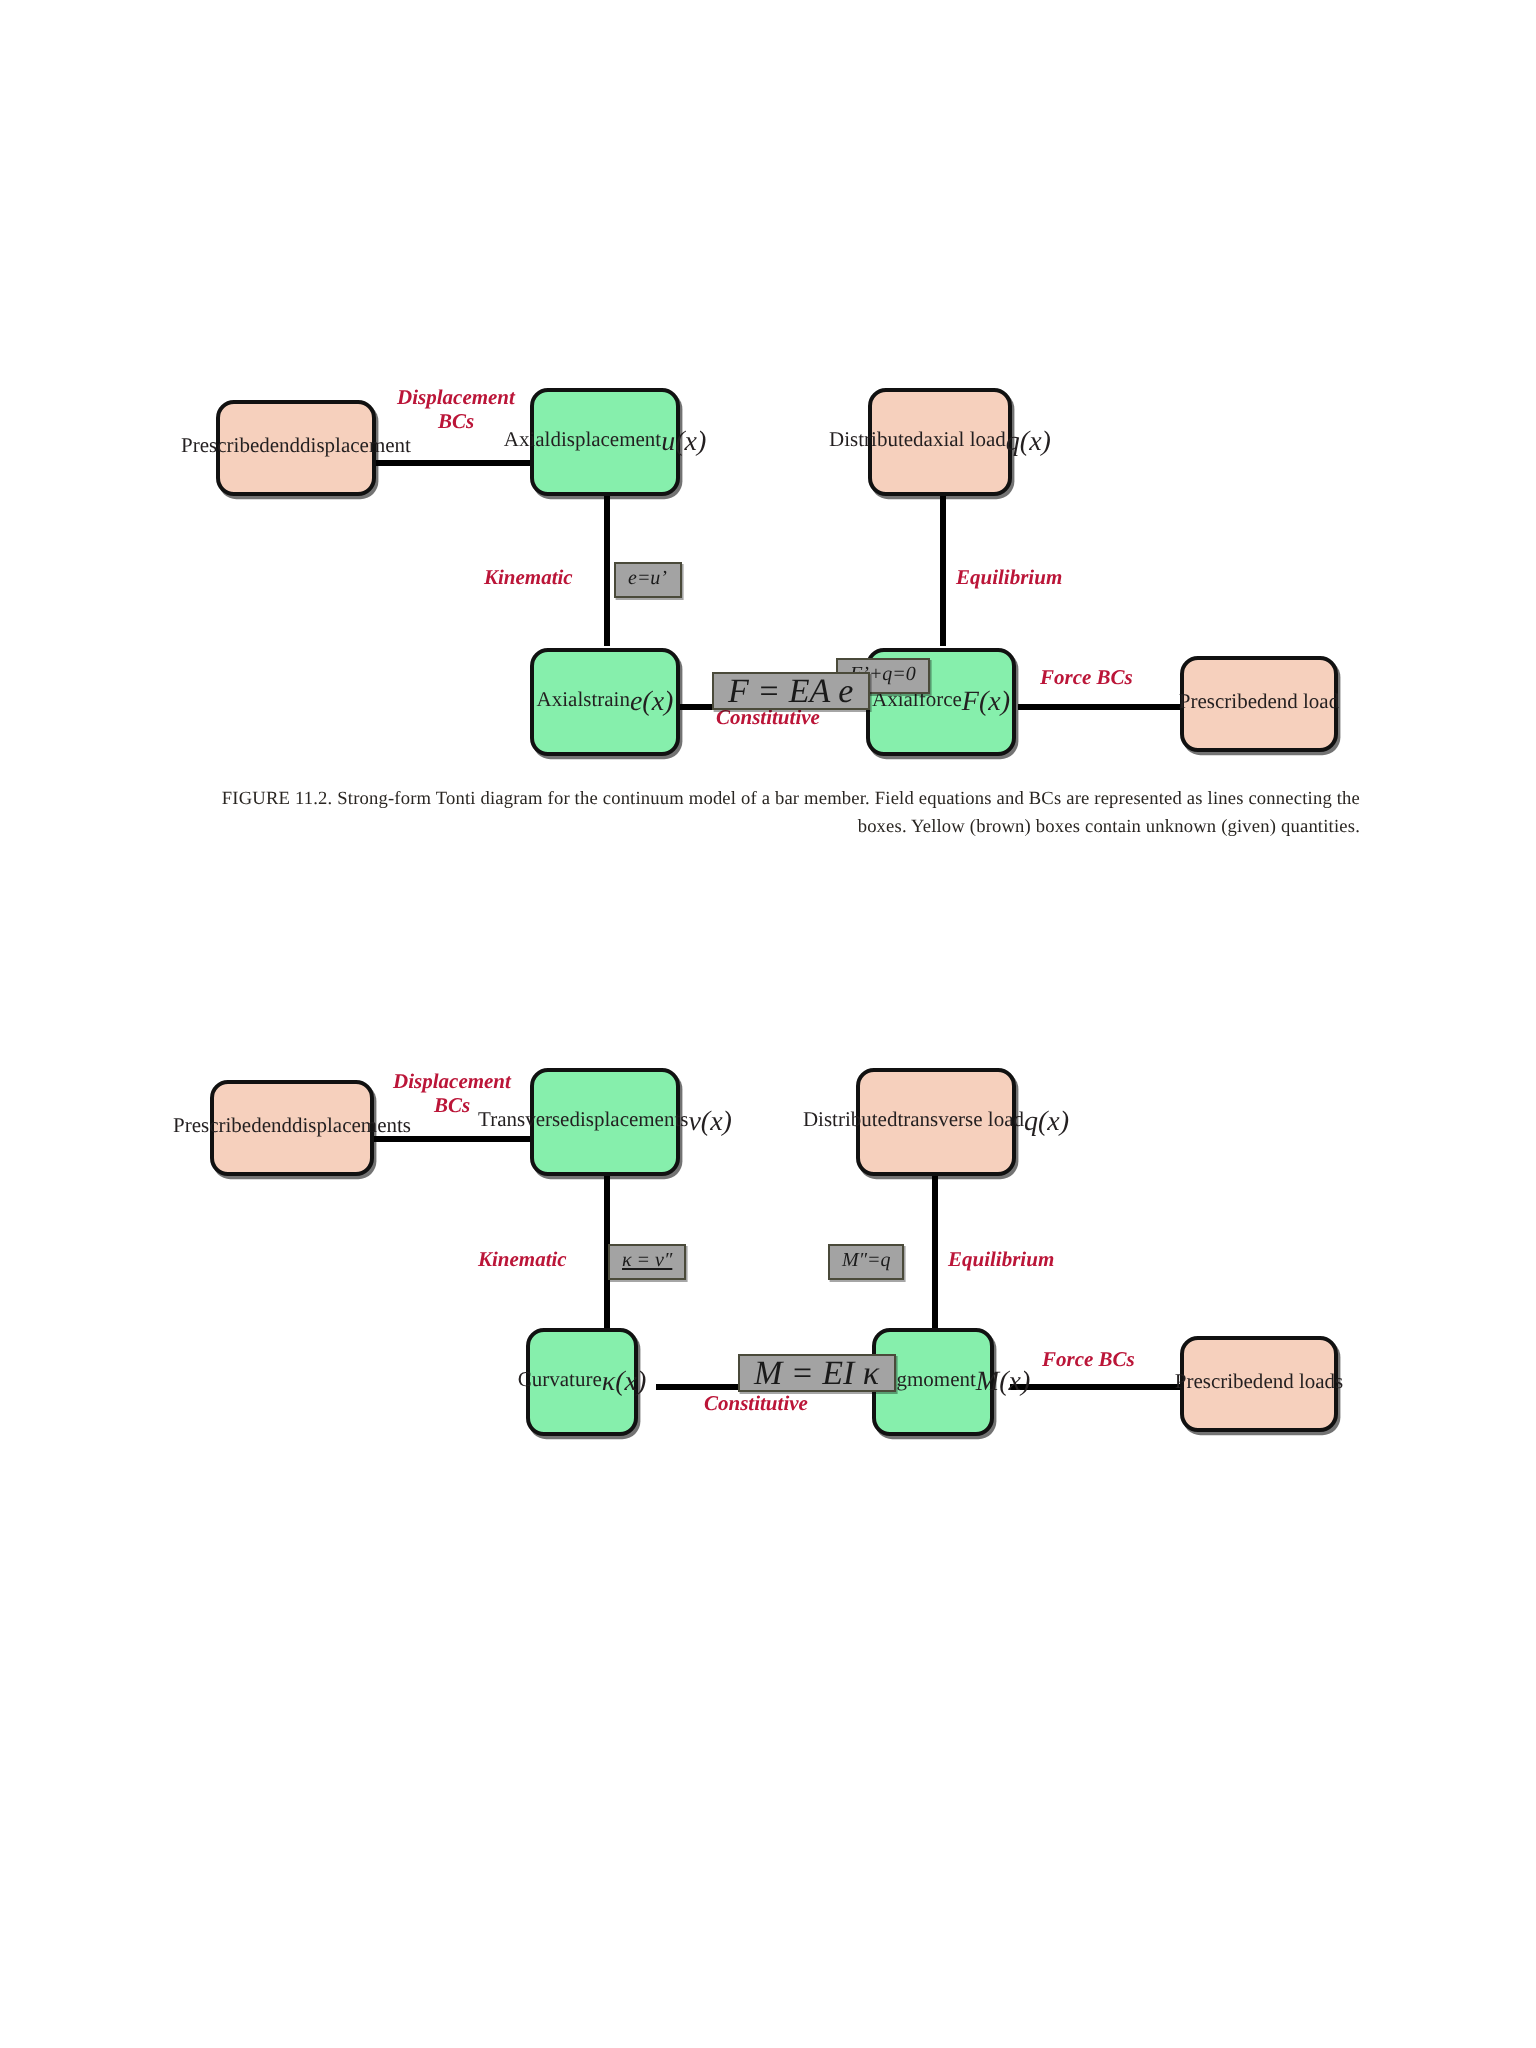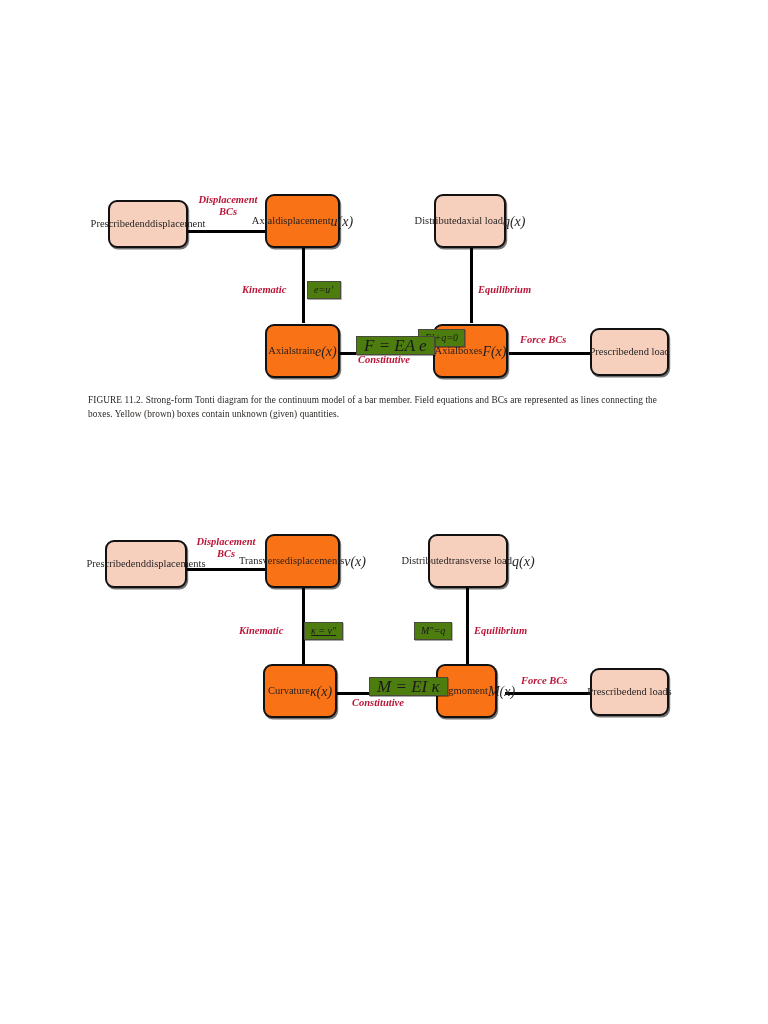--- a/index.html
+++ b/index.html
@@ -59,37 +59,37 @@
     flex-direction: row;
     align-items: center;
     justify-content: center;
     text-align: center;
     line-height: 1.12;
     font-size: 10.5px;
     padding: 2px 3px;
     box-shadow: 1.2px 1.6px 0 rgba(0,0,0,0.55);
   }
   .node.pink   { background: #f6d0bd; }
-  .node.yellow { background: #f97316; }
+  .node.yellow { background: #86efac; }
 
   .node .ln { display: block; white-space: nowrap; }
   .node .sym {
     display: block;
     font-style: italic;
     font-size: 14px;
     margin-top: 1.5px;
     white-space: nowrap;
   }
 
   
   .chip {
     position: absolute;
     z-index: 4;
     box-sizing: border-box;
-    background: #4d7c0f;
+    background: #a3a3a3;
     border: 1px solid #4a4a3a;
     font-style: italic;
     font-size: 10px;
     line-height: 1;
     padding: 3px 6px;
     white-space: nowrap;
     color: #1a1a1a;
     box-shadow: 0.8px 1px 0 rgba(0,0,0,0.35);
   }
   .chip.big { font-size: 17px; padding: 0 7px; text-align: right; }
@@ -105,21 +105,21 @@
     line-height: 1.15;
     white-space: nowrap;
   }
   .rel.center { text-align: center; }
 
   
   .caption {
     position: absolute;
     left: 88px;
     width: 592px;
-    text-align: left;
+    text-align: right;
     font-size: 9.3px;
     line-height: 1.55;
     color: #2a2622;
     letter-spacing: 0.01em;
   }
   #caption-1 { top: 303px; }
   .caption .figlabel { font-variant: small-caps; }
 </style>
 </head>
 <body>
@@ -154,21 +154,21 @@
       </div>
 
       <div class="node yellow" style="left:265px; top:234px; width:75px; height:54px;">
         <span class="ln">Axial</span>
         <span class="ln">strain</span>
         <span class="sym">e(x)</span>
       </div>
 
       <div class="node yellow" style="left:433px; top:234px; width:75px; height:54px;">
         <span class="ln">Axial</span>
-        <span class="ln">boxes</span>
+        <span class="ln">force</span>
         <span class="sym">F(x)</span>
       </div>
 
       <div class="node pink" style="left:590px; top:238px; width:79px; height:48px;">
         <span class="ln">Prescribed</span>
         <span class="ln">end load</span>
       </div>
 
       <div class="rel center" style="left:182px; top:104px; width:92px;">
         <span>Displacement</span><br>
@@ -217,21 +217,21 @@
         <span class="ln">displacements</span>
         <span class="sym">v(x)</span>
       </div>
 
       <div class="node pink" style="left:428px; top:4px; width:80px; height:54px;">
         <span class="ln">Distributed</span>
         <span class="ln">transverse load</span>
         <span class="sym">q(x)</span>
       </div>
 
-      <div class="node yellow" style="left:263px; top:134px; width:74px; height:54px;">
+      <div class="node yellow" style="left:263px; top:134px; width:56px; height:54px;">
         <span class="ln">Curvature</span>
         <span class="sym">κ(x)</span>
       </div>
 
       <div class="node yellow" style="left:436px; top:134px; width:61px; height:54px;text-align:right;">
         <span class="ln">Bending</span>
         <span class="ln">moment</span>
         <span class="sym">M(x)</span>
       </div>
 

